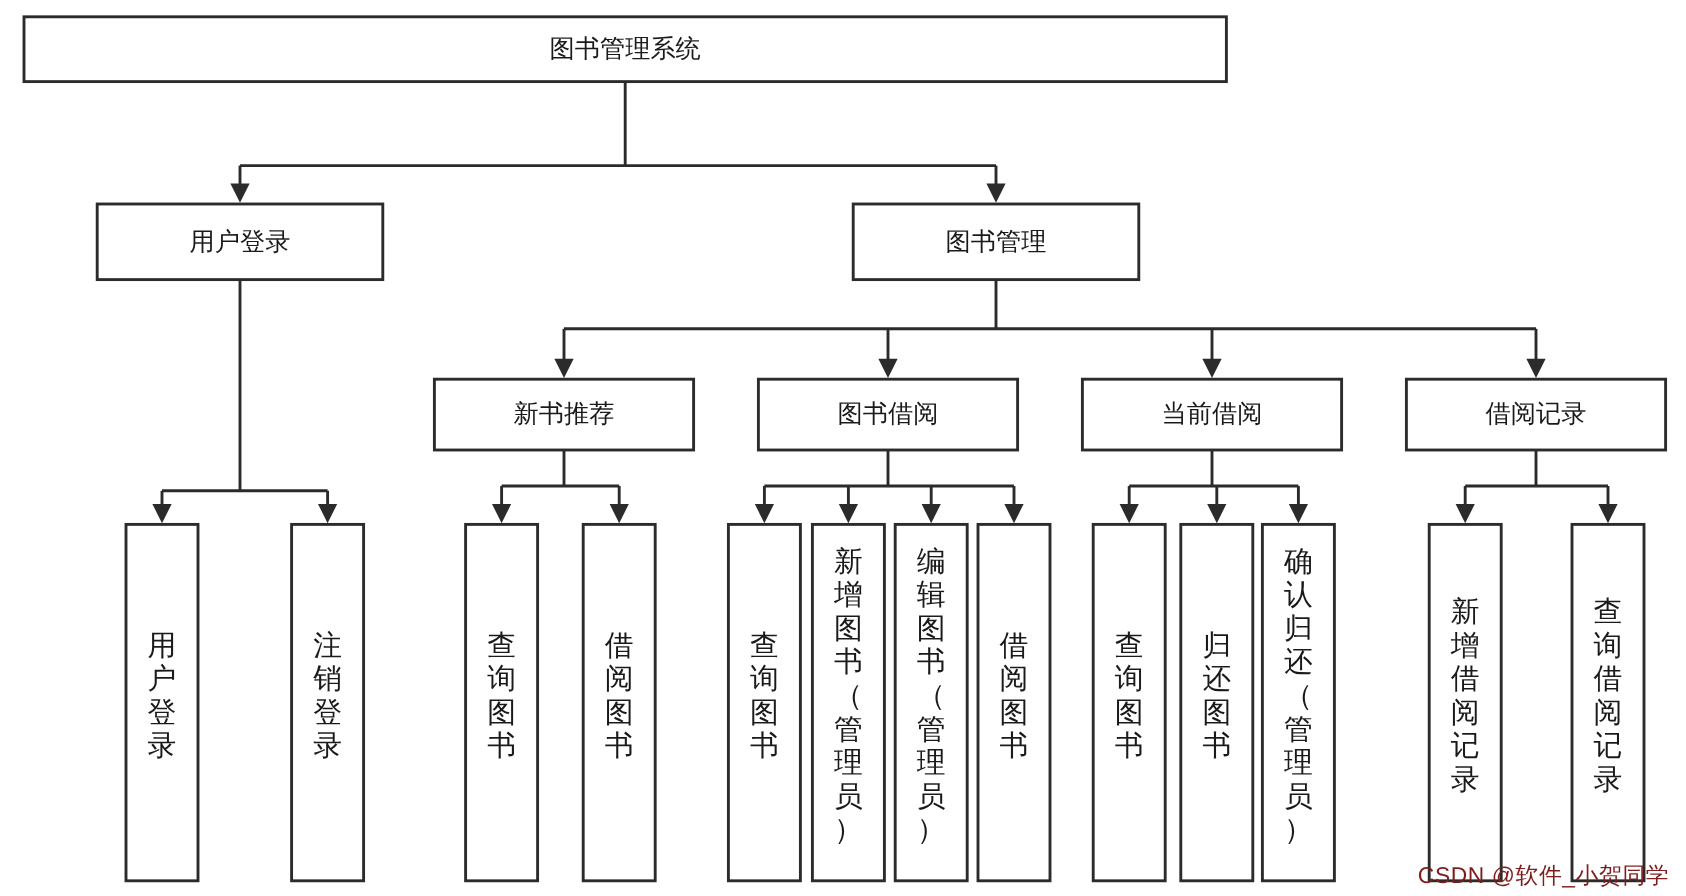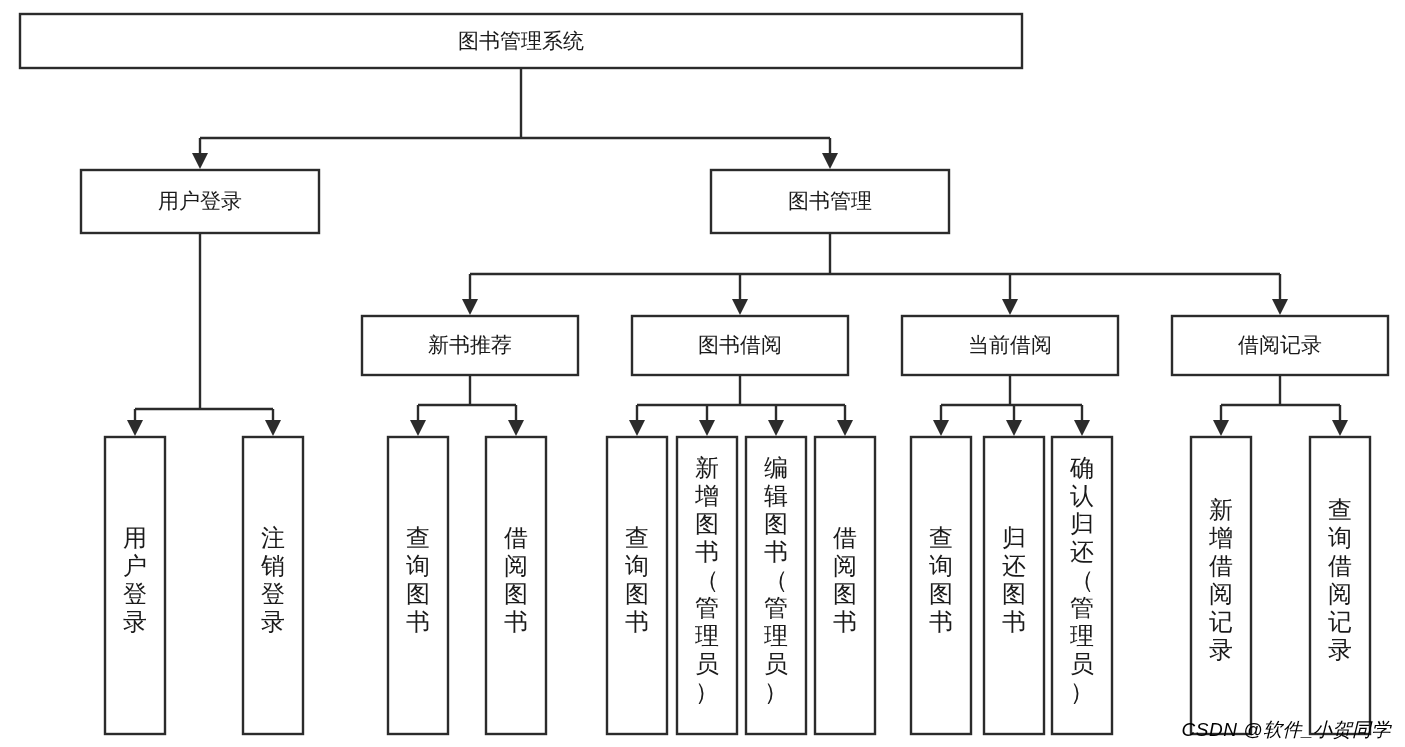--- a/index.html
+++ b/index.html
@@ -54,25 +54,24 @@
     fill: #1a1a1a;
     font-size: 24px;
     text-anchor: middle;
   }
   .watermark {
     position: absolute;
     right: 14px;
     bottom: 4px;
     font-family: "Liberation Sans", "DejaVu Sans", sans-serif;
     font-size: 19px;
-    color: #000000;
+    color: #7f1d1d;
     letter-spacing: 0.5px;
     white-space: nowrap;
     user-select: none;
-    font-style: italic;
   }
 </style>
 </head>
 <body>
 
 <div id="diagram-root">
   <svg class="diagram-canvas" viewBox="0 0 1405 747">
     <g id="connector-layer">
         <path class="connector" d="M 521 68 L 521 138"></path>
         <path class="connector" d="M 200 138 L 830 138"></path>

